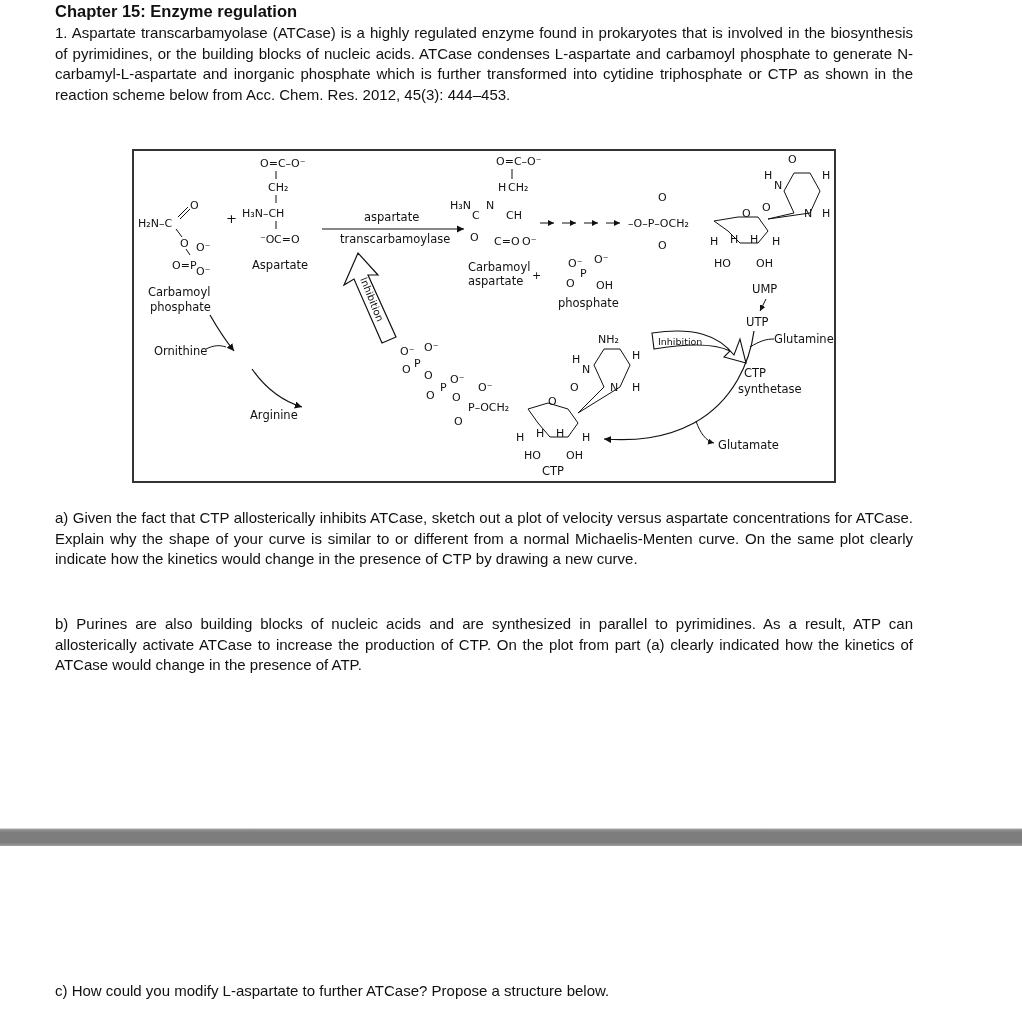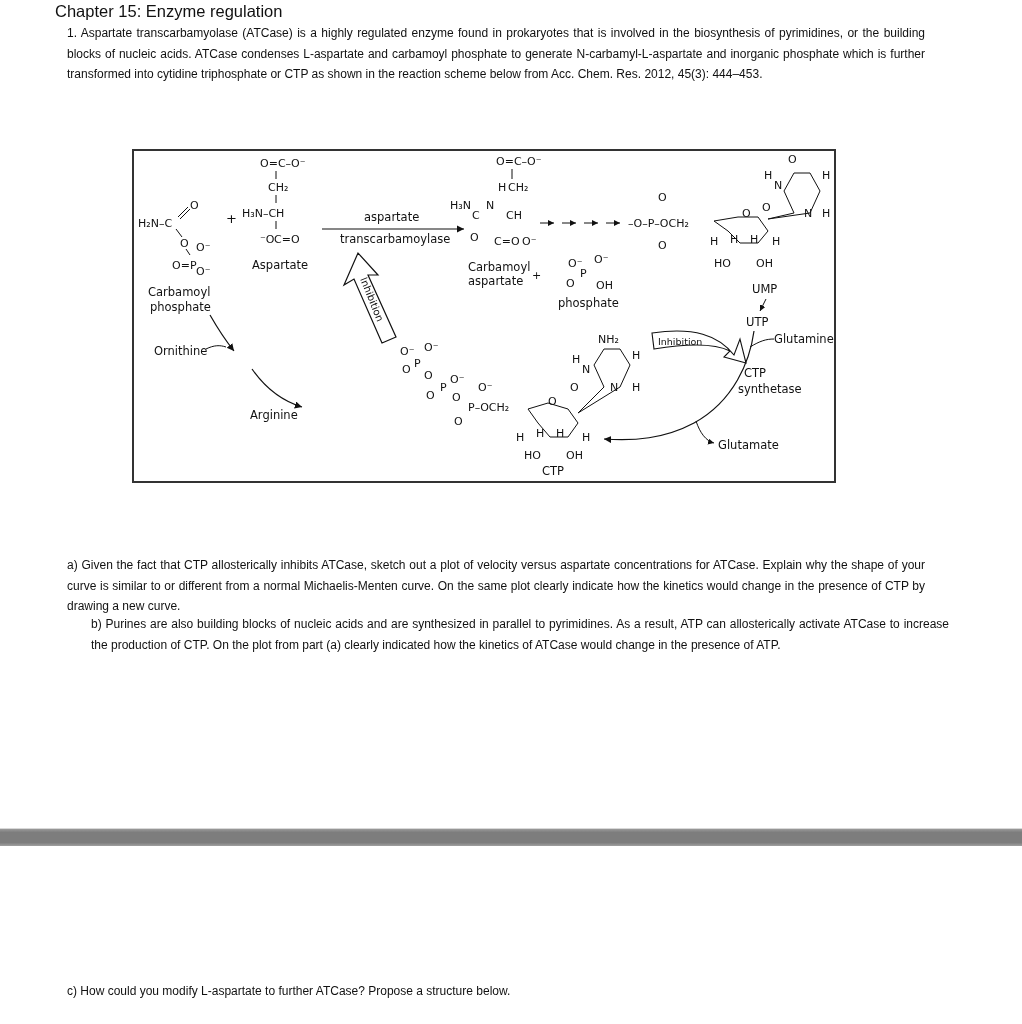--- a/index.html
+++ b/index.html
@@ -1,23 +1,23 @@
 <!DOCTYPE html>
 <html><head>
 <meta charset="utf-8">
 <style>
   html, body { margin: 0; padding: 0; background: #ffffff; }
   body { width: 1022px; height: 1024px; position: relative; overflow: hidden;
          font-family: "Liberation Sans", sans-serif; color: #111; }
-  .title { position: absolute; left: 55px; top: 2px; font-size: 16.5px; font-weight: normal; }
-  .para { position: absolute; left: 67px; width: 858px; font-size: 12px; line-height: 20.6px;
+  .title { position: absolute; left: 55px; top: 2px; font-size: 16.5px; font-weight: bold; }
+  .para { position: absolute; left: 55px; width: 858px; font-size: 15px; line-height: 20.6px;
           text-align: justify; text-align-last: left; }
   #p1 { top: 23px; }
-  #pa { top: 508px; margin-top: 47px; }
-  #pb { top: 614px; margin-left: 24px; }
+  #pa { top: 508px; }
+  #pb { top: 614px; }
   #pc { top: 981px; }
   .figure { position: absolute; left: 132px; top: 149px; width: 700px; height: 330px;
             border: 2px solid #333; background: #fff; }
   .figure svg { position: absolute; left: 0; top: 0; }
   .chem { font-family: "DejaVu Sans", sans-serif; font-size: 11px; fill: #111; }
   .lbl { font-family: "DejaVu Sans", sans-serif; font-size: 11.5px; fill: #111; }
   .divider { position: absolute; left: 0; top: 828px; width: 1022px; height: 17px;
              background: linear-gradient(#9a9a9a, #7d7d7d 20%, #7d7d7d 80%, #a0a0a0);
              border-top: 1px solid #d8d8d8; }
 </style>

